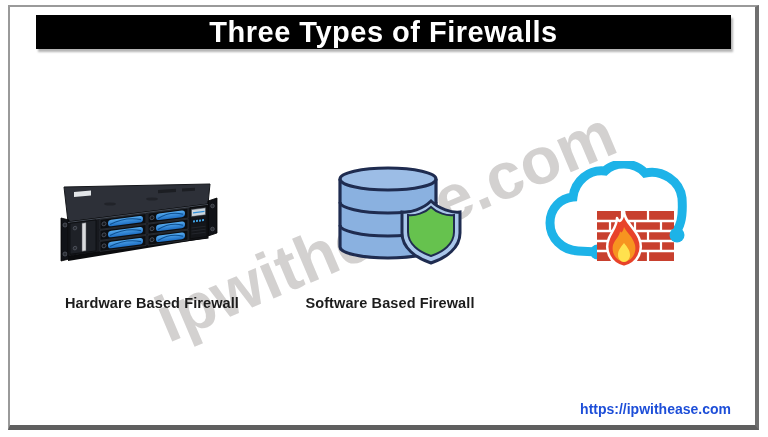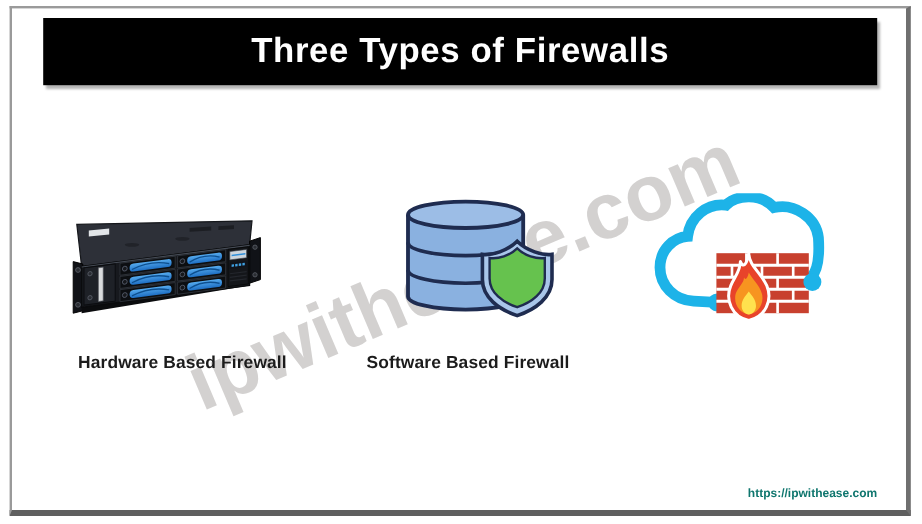--- a/index.html
+++ b/index.html
@@ -7,21 +7,21 @@
     position:relative; width:768px; height:437px; background:#ffffff;
     font-family:"Liberation Sans", sans-serif; overflow:hidden;
   }
   .frame {
     position:absolute; left:8px; top:5px; right:9px; bottom:7px;
     border-top:2px solid #9a9a9a; border-left:2px solid #9a9a9a;
     border-right:4px solid #6f6f6f; border-bottom:5px solid #5f5f5f;
     background:#ffffff; overflow:hidden;
   }
   .titlebar {
-    position:absolute; left:26px; right:24px; top:8px; height:56px;
+    position:absolute; left:26px; right:24px; top:8px; height:34px;
     background:#000000; display:flex; align-items:center; justify-content:center;
     box-shadow:2px 3px 2px #b5b5b5; z-index:3;
   }
   .titlebar h1 {
     margin:0; color:#ffffff; font-size:29px; font-weight:800; letter-spacing:.5px;
   }
   .watermark {
     position:absolute; left:90px; top:180px; width:580px; height:100px;
     text-align:center; font-size:66px; font-weight:bold;
     color:rgba(150,146,142,0.42);
@@ -34,22 +34,22 @@
   .col-cloud    { left:504px; }
   .col svg { position:absolute; }
   .svg-hardware { left:18px; top:12px; }
   .svg-software { left:56px; top:6px; }
   .svg-cloud    { left:28px; top:2px; }
   .fw-label {
     position:absolute; top:136px; left:0; width:100%; text-align:center;
     font-size:14.5px; font-weight:bold; color:#1c1c1c; letter-spacing:.1px;
   }
   .footer-url {
-    position:absolute; right:24px; bottom:8px; font-size:10px; font-weight:bold;
-    color:#0f766e; z-index:3; text-decoration:none;
+    position:absolute; right:24px; bottom:8px; font-size:14px; font-weight:bold;
+    color:#1d4ed8; z-index:3; text-decoration:none;
   }
 </style>
 </head>
 <body>
 
 <div class="canvas">
   <div class="frame">
 
     <div class="watermark">ipwithease.com</div>
 

